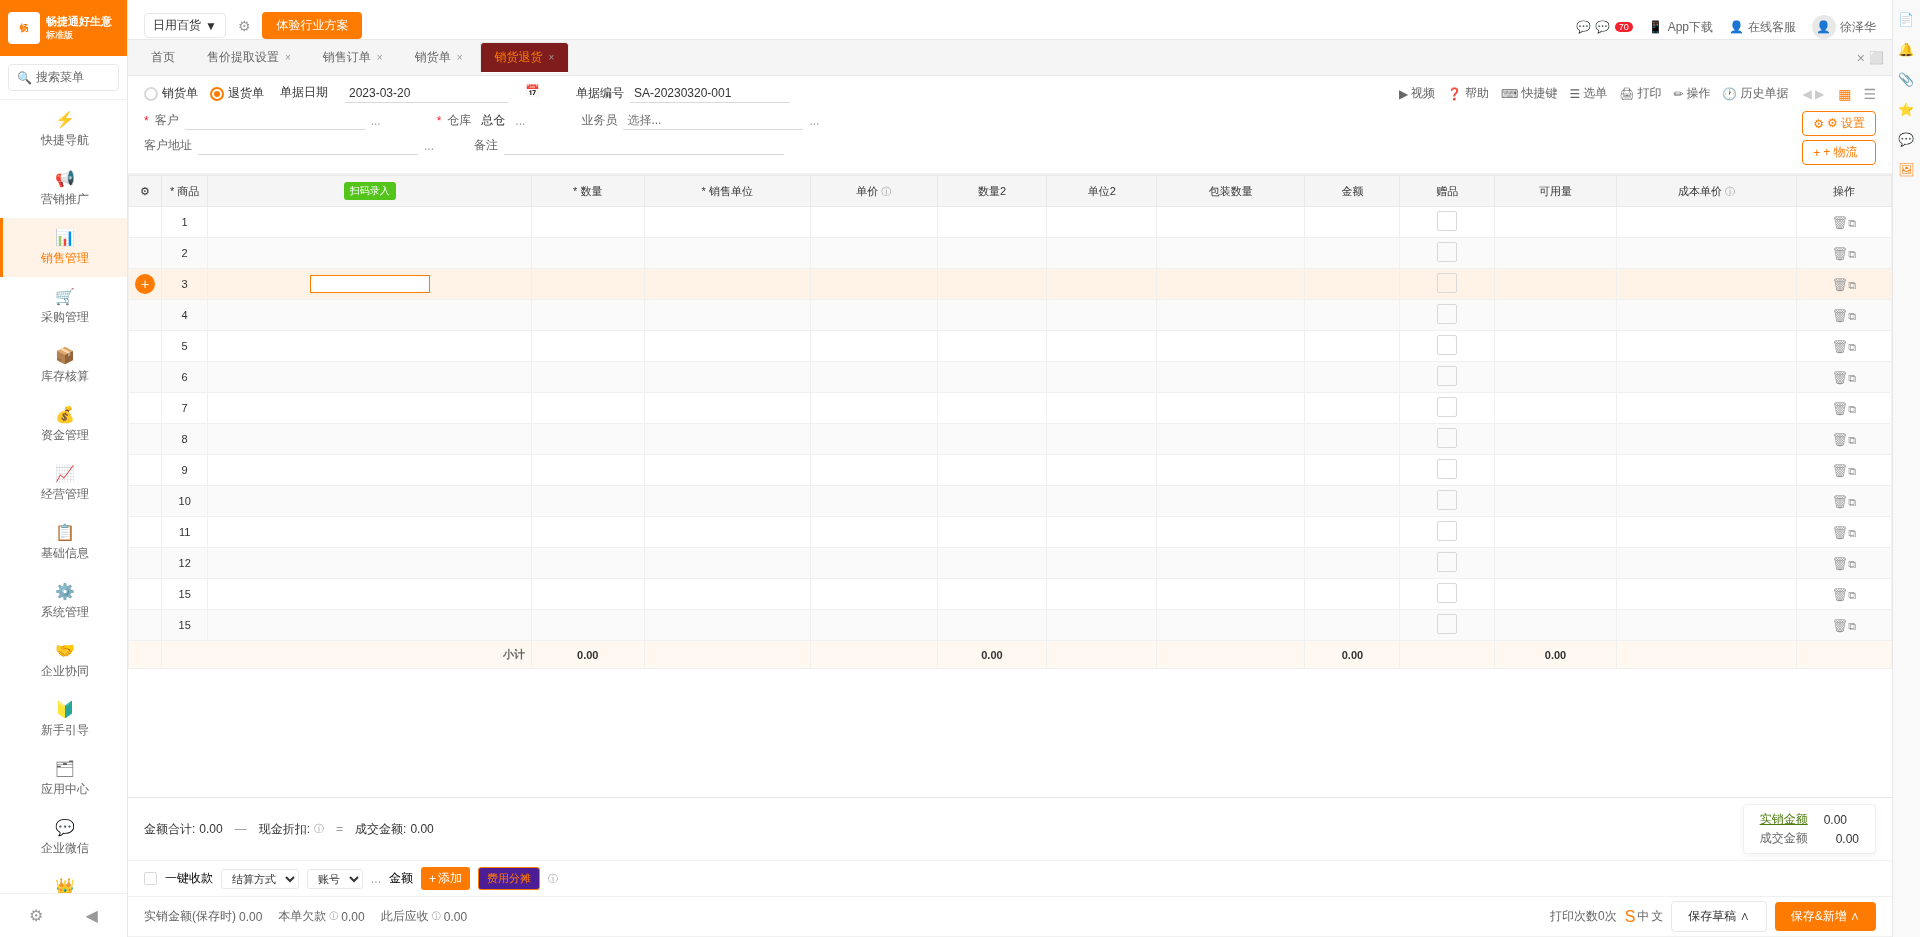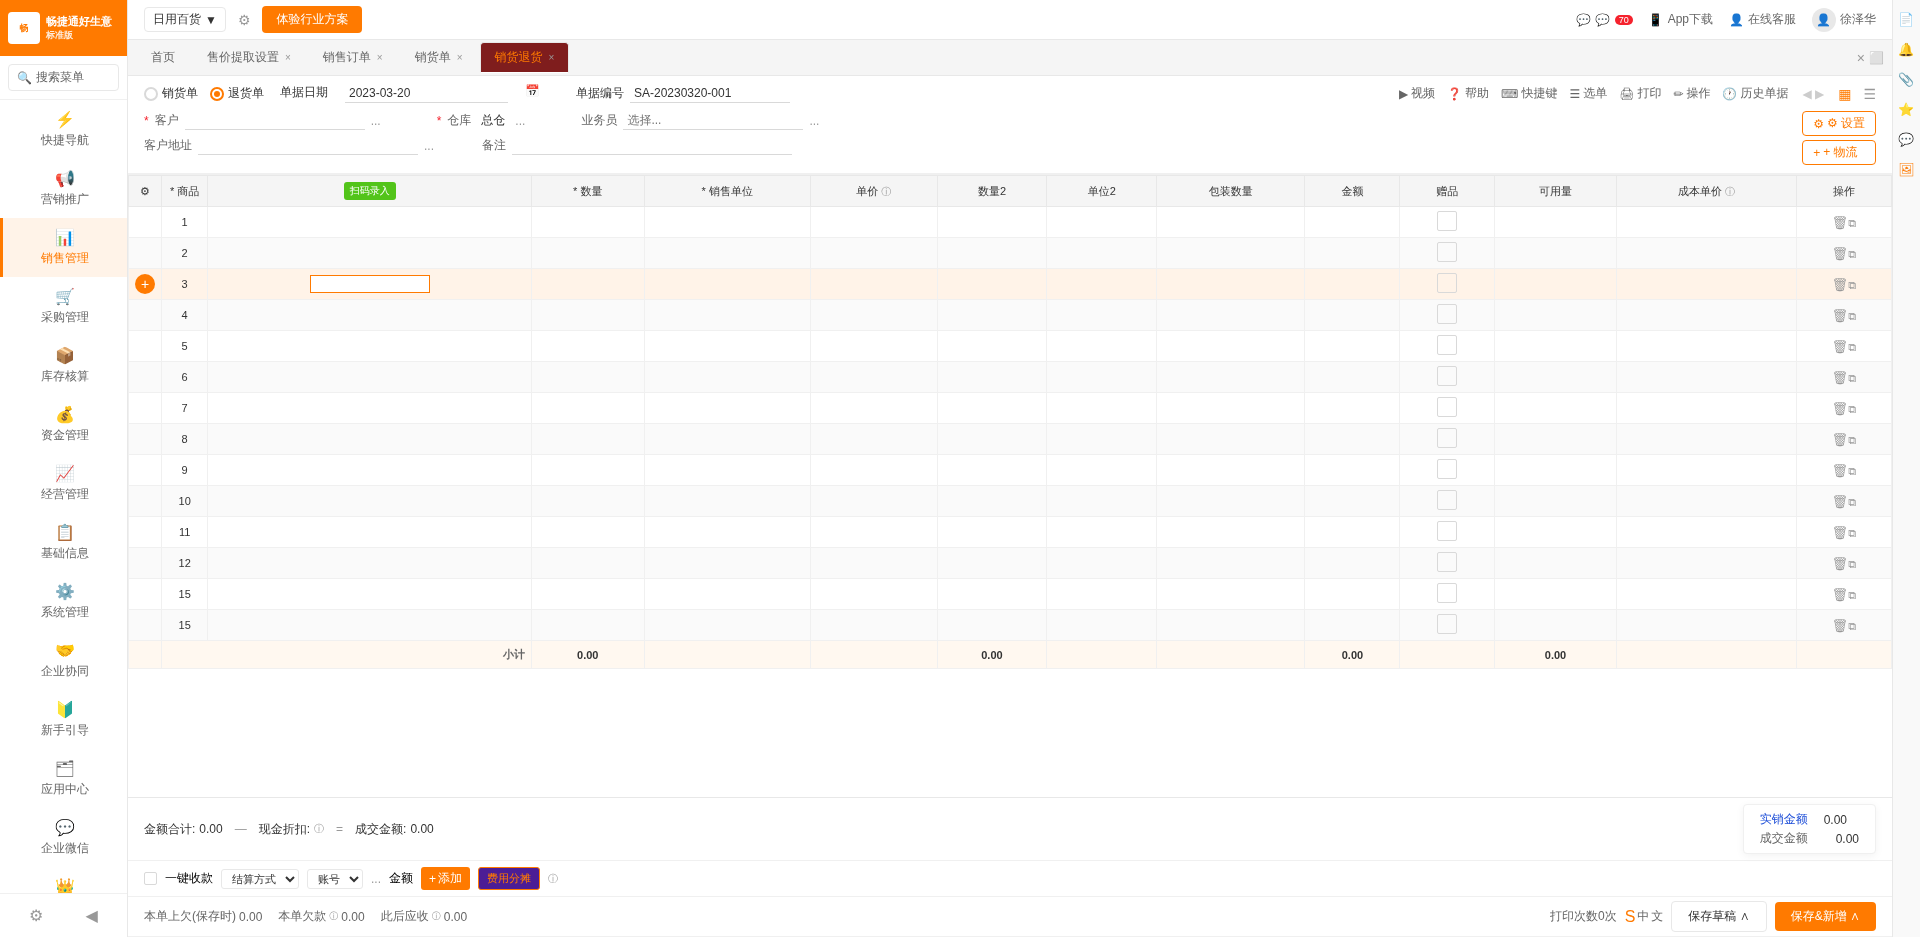--- a/index.html
+++ b/index.html
@@ -15,21 +15,21 @@
     .sidebar-item { padding: 10px 8px; display: flex; flex-direction: column; align-items: center; gap: 3px; cursor: pointer; color: #666; font-size: 11px; border-left: 3px solid transparent; }
     .sidebar-item.active { background: #fff3e8; color: #ff7a00; border-left-color: #ff7a00; }
     .sidebar-item-icon { font-size: 16px; }
     .sidebar-bottom { padding: 8px; border-top: 1px solid #f0f0f0; display: flex; justify-content: space-around; }
     .sidebar-bottom-btn { background: none; border: none; cursor: pointer; color: #999; font-size: 16px; padding: 4px; }
 
     
     .main { flex: 1; display: flex; flex-direction: column; overflow: hidden; }
 
     
-    .topbar { height: 40px; background: #fff; border-bottom: 1px solid #e8e8e8; display: flex; align-items: center; padding: 0 16px; gap: 8px; }
+    .topbar { height: 40px; background: #fff; border-bottom: 1px solid #e8e8e8; display: flex; align-items: flex-end; padding: 0 16px; gap: 8px; }
     .topbar-left { display: flex; align-items: center; gap: 8px; flex: 1; }
     .topbar-select { border: 1px solid #e8e8e8; border-radius: 4px; padding: 3px 8px; color: #333; background: #fff; cursor: pointer; display: flex; align-items: center; gap: 4px; font-size: 12px; }
     .topbar-gear { color: #999; cursor: pointer; font-size: 14px; padding: 4px; }
     .topbar-exp-btn { background: #ff7a00; color: #fff; border: none; border-radius: 4px; padding: 5px 14px; cursor: pointer; font-size: 12px; }
     .topbar-right { display: flex; align-items: center; gap: 16px; }
     .topbar-icon-group { display: flex; align-items: center; gap: 4px; color: #666; cursor: pointer; font-size: 12px; }
     .badge-red { background: #f5222d; color: #fff; border-radius: 10px; padding: 0 4px; font-size: 9px; min-width: 16px; text-align: center; }
     .topbar-avatar { width: 24px; height: 24px; border-radius: 50%; background: #e8e8e8; display: flex; align-items: center; justify-content: center; color: #666; }
 
     
@@ -328,21 +328,21 @@
               <input class="form-field-input" type="text" placeholder="选择..." style="">
               <span class="form-field-dots">...</span>
             </div>
           </div>
           <div class="form-header-row3">
             <div class="form-field">
               <span class="form-label">客户地址</span>
               <input class="form-field-input" type="text" placeholder="" style="width: 220px;">
               <span class="form-field-dots">...</span>
             </div>
-            <div class="form-field" style="margin-left:32px;">
+            <div class="form-field" style="margin-left:24px;">
               <span class="form-label">备注</span>
               <input class="form-field-input" type="text" placeholder="" style="width: 280px;">
             </div>
           </div>
         </div>
         <div class="right-btns">
           <button class="setting-btn">
             <span>⚙</span>
             <span>⚙ 设置</span>
           </button>
@@ -633,21 +633,21 @@
             <span style="color:#999;font-size:10px;">ⓘ</span>
           </div>
           <span class="amount-equals">=</span>
           <div class="amount-item">
             <span>成交金额:</span>
             <span>0.00</span>
           </div>
 
           <div style="margin-left:auto;background:#fff;border:1px solid #f0f0f0;border-radius:4px;padding:6px 16px;display:flex;flex-direction:column;gap:2px;box-shadow:0 2px 8px rgba(0,0,0,0.05);">
             <div style="display:flex;gap:16px;align-items:center;">
-              <span style="color:#1d4ed8;font-size:12px;">实销金额</span>
+              <span style="color:#4d7c0f;font-size:12px;text-decoration:underline;">实销金额</span>
               <span style="color:#333;font-size:12px;">0.00</span>
             </div>
             <div style="display:flex;gap:28px;align-items:center;">
               <span style="color:#666;font-size:12px;">成交金额</span>
               <span style="color:#333;font-size:12px;">0.00</span>
             </div>
           </div>
         </div>
 
         <div class="payment-row">
@@ -664,21 +664,21 @@
           <button class="add-btn-orange">
             <span>+</span>
             <span>添加</span>
           </button>
           <button class="fee-split-btn">费用分摊</button>
           <span style="color:#999;font-size:10px;">ⓘ</span>
         </div>
 
         <div class="info-row">
           <div class="info-item">
-            <span>本单上欠(保存时)</span>
+            <span>实销金额(保存时)</span>
             <span>0.00</span>
           </div>
           <div class="info-item">
             <span>本单欠款</span>
             <span style="color:#999;font-size:9px;">ⓘ</span>
             <span>0.00</span>
           </div>
           <div class="info-item">
             <span>此后应收</span>
             <span style="color:#999;font-size:9px;">ⓘ</span>

